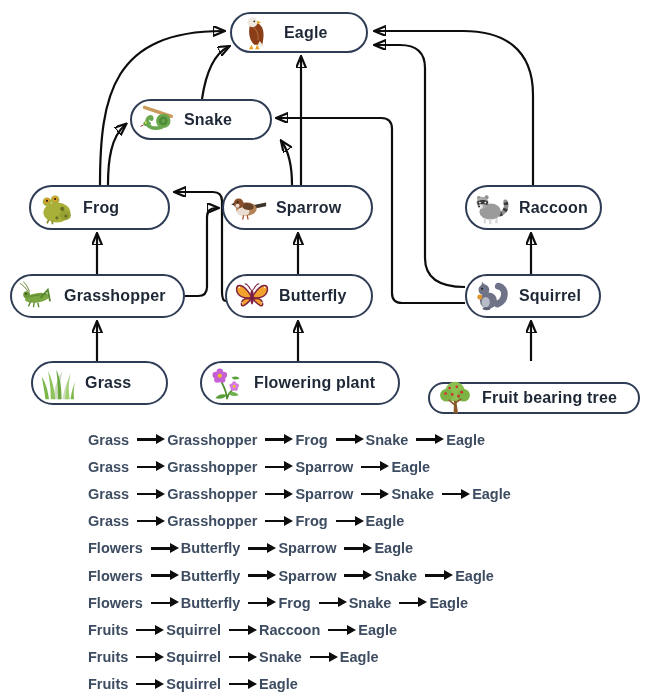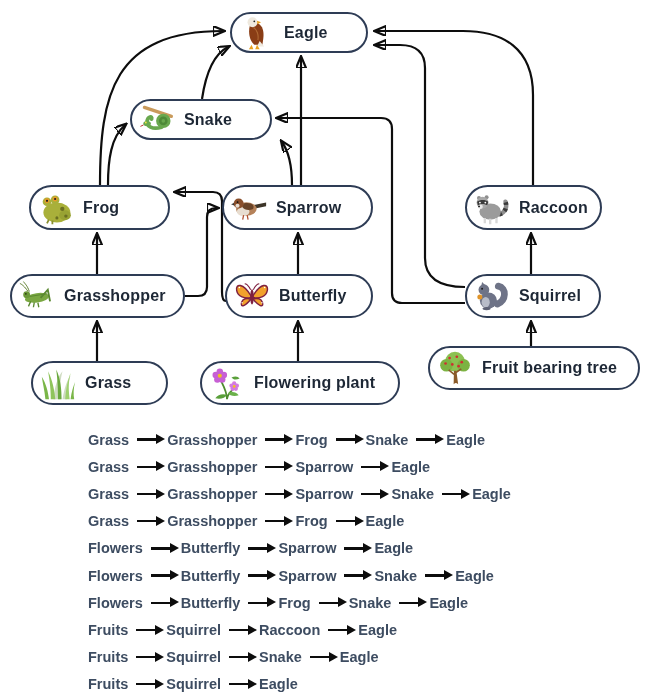--- a/index.html
+++ b/index.html
@@ -22,21 +22,21 @@
   .n-eagle{left:230px;top:12px;width:138px;height:41px;}
   .n-snake{left:130px;top:99px;width:142px;height:41px;}
   .n-frog{left:29px;top:185px;width:141px;height:45px;}
   .n-sparrow{left:222px;top:185px;width:151px;height:45px;}
   .n-raccoon{left:465px;top:185px;width:137px;height:45px;}
   .n-grasshopper{left:10px;top:274px;width:175px;height:44px;}
   .n-butterfly{left:225px;top:274px;width:148px;height:44px;}
   .n-squirrel{left:465px;top:274px;width:136px;height:44px;}
   .n-grass{left:31px;top:361px;width:137px;height:44px;}
   .n-flowering{left:200px;top:361px;width:200px;height:44px;}
-  .n-fruittree{left:428px;top:346px;width:212px;height:44px;}
+  .n-fruittree{left:428px;top:382px;width:212px;height:32px;}
   
   .chains{position:absolute;left:88px;top:426px;z-index:2;}
   .chain-row{height:27.2px;display:flex;align-items:center;}
   .chain-step{font-weight:700;font-size:14.5px;color:#3d4c61;white-space:nowrap;}
   .chain-arrow{
     display:inline-block;width:20px;height:2.4px;background:#0d0d0d;
     position:relative;margin:0 10px 0 8px;
   }
   .chain-arrow::after{
     content:"";position:absolute;right:-8px;top:-4.2px;width:0;height:0;

